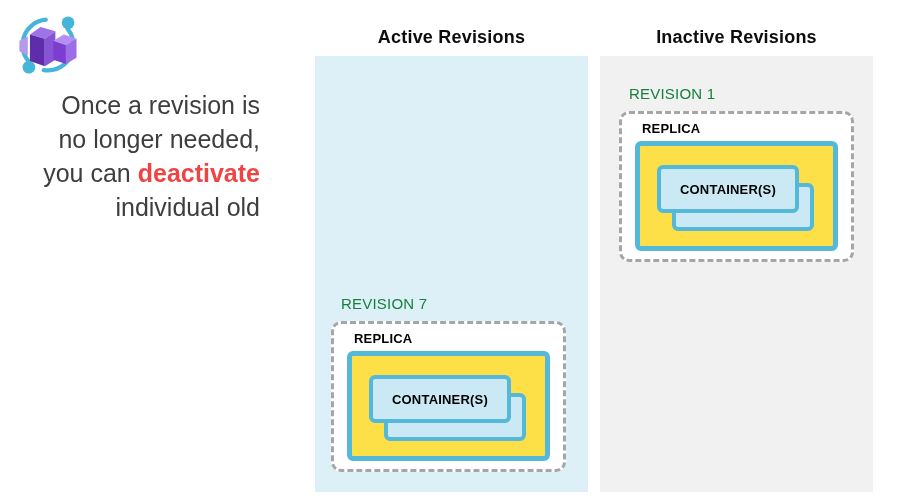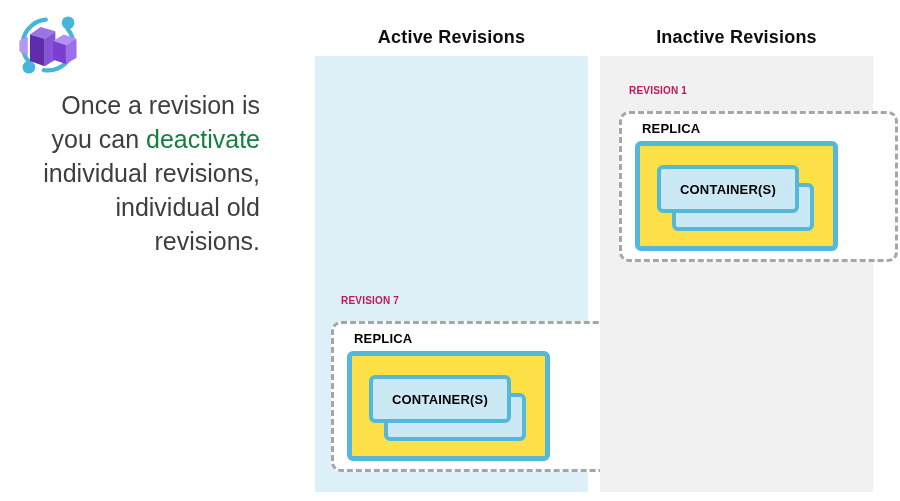--- a/index.html
+++ b/index.html
@@ -8,43 +8,43 @@
     font-family:"Liberation Sans",sans-serif;
   }
   
   .logo{position:absolute;left:13px;top:13px;width:72px;height:64px;}
   
   .intro{
     position:absolute;left:0;top:88px;width:260px;
     text-align:right;font-size:25px;line-height:34px;
     font-weight:300;color:#3e3e3e;
   }
-  .intro b{font-weight:400;color:#15803d;}
+  .intro b{font-weight:700;color:#ef4444;}
   
   .col-header{
     position:absolute;top:27px;width:273px;text-align:center;
     font-size:18px;font-weight:700;color:#0d0d0d;letter-spacing:0.2px;
   }
   .col-header.active{left:315px;}
   .col-header.inactive{left:600px;}
   
   .panel{position:absolute;top:56px;width:273px;height:436px;}
   .panel.active{left:315px;background:#def0f7;}
   .panel.inactive{left:600px;background:#f1f1f1;}
   
   .rev-block{position:absolute;width:235px;}
   .rev-block.rev1{left:19px;top:29px;}
   .rev-block.rev2{left:16px;top:239px;}
   .rev-label{
     margin:0 0 6px 10px;height:20px;
-    font-size:10px;font-weight:700;color:#be185d;letter-spacing:0.2px;
+    font-size:15px;font-weight:400;color:#15803d;letter-spacing:0.2px;
   }
   .dashed-box{
     position:relative;width:229px;height:145px;
-    border:3px dashed #a6a6a6;border-radius:10px;background:#ffffff;padding-left:44px;
+    border:3px dashed #a6a6a6;border-radius:10px;background:#ffffff;
   }
   .replica-label{
     position:absolute;left:20px;top:7px;
     font-size:13px;font-weight:700;color:#000000;letter-spacing:0.2px;
   }
   .solid-box{
     position:absolute;left:13px;top:27px;width:193px;height:100px;
     border:5px solid #54b8da;border-radius:6px;background:#fde047;
   }
   .cbox{
@@ -71,24 +71,23 @@
     <polygon points="16,20 26,13 40,17 30,24" fill="#9d73e8"></polygon>
     <polygon points="16,20 30,24 30,50 16,45" fill="#5f2cab"></polygon>
     <polygon points="30,24 40,17 40,44 30,50" fill="#8655d6"></polygon>
     <polygon points="38,26 48,20 60,24 50,30" fill="#b58ff4"></polygon>
     <polygon points="38,26 50,30 50,48 38,44" fill="#7c3ed0"></polygon>
     <polygon points="50,30 60,24 60,42 50,48" fill="#9c6ee8"></polygon>
   </svg>
 
   <div class="intro">
     <div>Once a revision is</div>
+    <div>no longer needed,</div>
     <div><span>you can </span><b>deactivate</b></div>
-    <div>individual revisions,</div>
     <div>individual old</div>
-    <div>revisions.</div>
   </div>
 
   <div class="col-header active">Active Revisions</div>
   <div class="col-header inactive">Inactive Revisions</div>
 
   <div class="panel active">
     <div class="rev-block rev2">
       <div class="rev-label">REVISION 7</div>
       <div class="dashed-box">
         <div class="replica-label">REPLICA</div>

